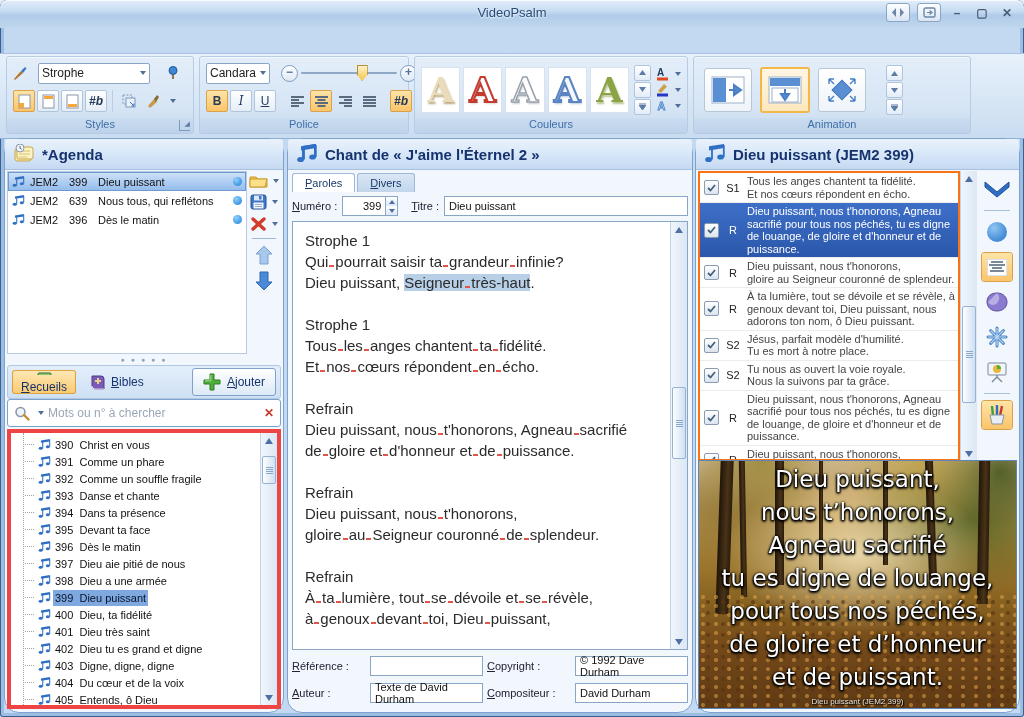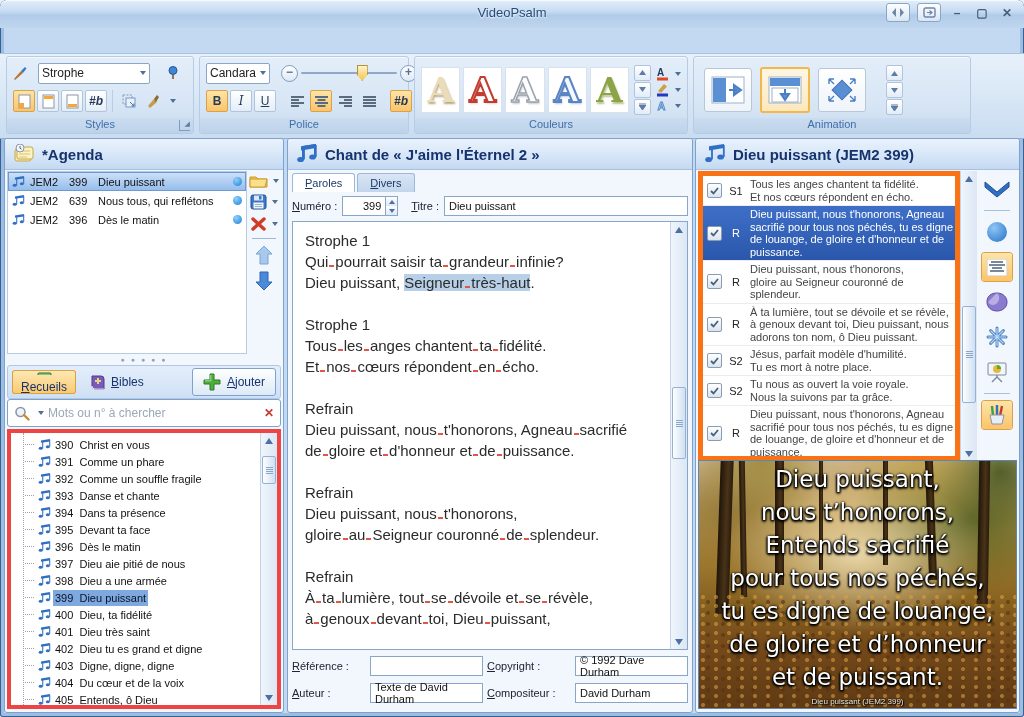--- a/index.html
+++ b/index.html
@@ -57,21 +57,21 @@
   .minicol{display:flex;flex-direction:column;gap:1px;justify-content:center;margin:0 2px;}
   .minibtn{width:15px;height:14px;border:1px solid #b0c4dc;border-radius:2px;background:linear-gradient(180deg,#fff,#e2ecf7);
     display:flex;align-items:center;justify-content:center;}
   .ccol{display:flex;flex-direction:column;gap:1px;justify-content:center;}
   .cbtn{display:flex;align-items:center;height:15px;gap:2px;}
   .anim-tile{width:46px;height:42px;border:1px solid #b9c6d6;border-radius:3px;background:linear-gradient(180deg,#ffffff,#eef4fa);
     display:flex;align-items:center;justify-content:center;}
   .anim-tile.on{border:2px solid #f2b84a;background:linear-gradient(180deg,#fff6e3,#fde8bd);}
   
   .main{position:absolute;left:0;top:136px;right:0;bottom:0;}
-  .panel{position:absolute;background:#f2f7fd;border:1px solid #7da2ce;border-radius:3px;}
+  .panel{position:absolute;background:#f2f7fd;border:1px solid #7da2ce;border-radius:15px;}
   .p-head{height:30px;display:flex;align-items:center;gap:7px;padding:0 8px;
     background:linear-gradient(180deg,#eaf2fc 0%,#d6e6f8 55%,#c4d9f1 100%);
     border-bottom:1px solid #a7c2e0;border-radius:3px 3px 0 0;
     font-size:15px;font-weight:bold;color:#16336e;}
   .left{left:4px;top:2px;width:278px;bottom:4px;}
   .mid{left:287px;top:2px;width:404px;bottom:4px;}
   .right{left:695px;top:2px;right:4px;bottom:4px;}
   
   .agenda-body{position:absolute;left:2px;right:2px;top:32px;height:183px;display:flex;}
   .aglist{flex:1;background:#fff;border:1px solid #b7cbe2;overflow:hidden;}
@@ -124,21 +124,21 @@
   .spinbtns div{width:11px;height:9px;background:linear-gradient(180deg,#fff,#dde9f5);display:flex;align-items:center;justify-content:center;}
   .lyrics-wrap{position:absolute;left:4px;right:4px;top:82px;bottom:62px;border:1px solid #8aa6c7;background:#fff;display:flex;}
   .lyrics{flex:1;padding:8px 12px;font-size:15px;line-height:21px;color:#2b2b2b;overflow:hidden;}
   .sp{display:inline-block;width:5px;height:3px;border-bottom:2px solid #e0574a;vertical-align:baseline;margin:0 1px;}
   .seltext{background:#b8cfe8;}
   .meta{position:absolute;left:4px;right:4px;bottom:4px;height:54px;display:grid;grid-template-columns:74px 1fr 84px 1fr;
     grid-auto-rows:24px;align-items:center;gap:3px 4px;font-size:11px;color:#223;}
   .meta .field{height:18px;}
   
   .vbody{position:absolute;left:2px;right:2px;top:32px;height:290px;display:flex;}
-  .vlist{flex:1;background:#fff;border:5px solid #f97316;overflow:hidden;}
+  .vlist{flex:1;background:#fff;border:2px solid #f97316;overflow:hidden;}
   .vrow{display:flex;align-items:center;gap:4px;padding:2px 2px;border-bottom:1px solid #ececec;font-size:11px;color:#333;}
   .vrow .tag{width:20px;text-align:center;color:#222;}
   .vrow .vtx{flex:1;line-height:12.5px;color:#444;}
   .vrow.sel{background:linear-gradient(180deg,#3e6fc7,#2a57ab);color:#fff;}
   .vrow.sel .tag,.vrow.sel .vtx{color:#fff;}
   .cb{width:13px;height:13px;border:1px solid #8a9cb2;background:linear-gradient(180deg,#fff,#dbe4ee);border-radius:2px;
     display:flex;align-items:center;justify-content:center;flex:0 0 auto;margin-left:2px;}
   .vtools{width:40px;display:flex;flex-direction:column;align-items:center;padding-top:4px;gap:7px;}
   .vtb{width:30px;height:28px;display:flex;align-items:center;justify-content:center;border-radius:3px;}
   .vtb.on{background:linear-gradient(180deg,#fde4a7,#fbc46a);box-shadow:0 0 0 1px #d9a24a;}
@@ -1004,23 +1004,23 @@
         <div class="trunk" style="left:13%;width:6px;height:55%;transform:skewX(1deg)"></div>
         <div class="trunk" style="left:24%;width:9px;height:50%"></div>
         <div class="trunk" style="left:38%;width:4px;height:44%"></div>
         <div class="trunk" style="left:58%;width:5px;height:42%"></div>
         <div class="trunk" style="left:72%;width:8px;height:48%;transform:skewX(2deg)"></div>
         <div class="trunk" style="left:88%;width:11px;height:58%;transform:skewX(-1deg)"></div>
         <div class="ground"></div>
         <div class="ptext" id="preview-lines">
             <div>Dieu puissant,</div>
             <div>nous t’honorons,</div>
-            <div>Entends sacrifié</div>
+            <div>Agneau sacrifié</div>
+            <div>tu es digne de louange,</div>
             <div>pour tous nos péchés,</div>
-            <div>tu es digne de louange,</div>
             <div>de gloire et d’honneur</div>
             <div>et de puissant.</div>
           </div>
         <div class="pcaption">Dieu puissant (JEM2 399)</div>
       </div>
     </div>
   </div>
 </div>
 
 </body></html>

